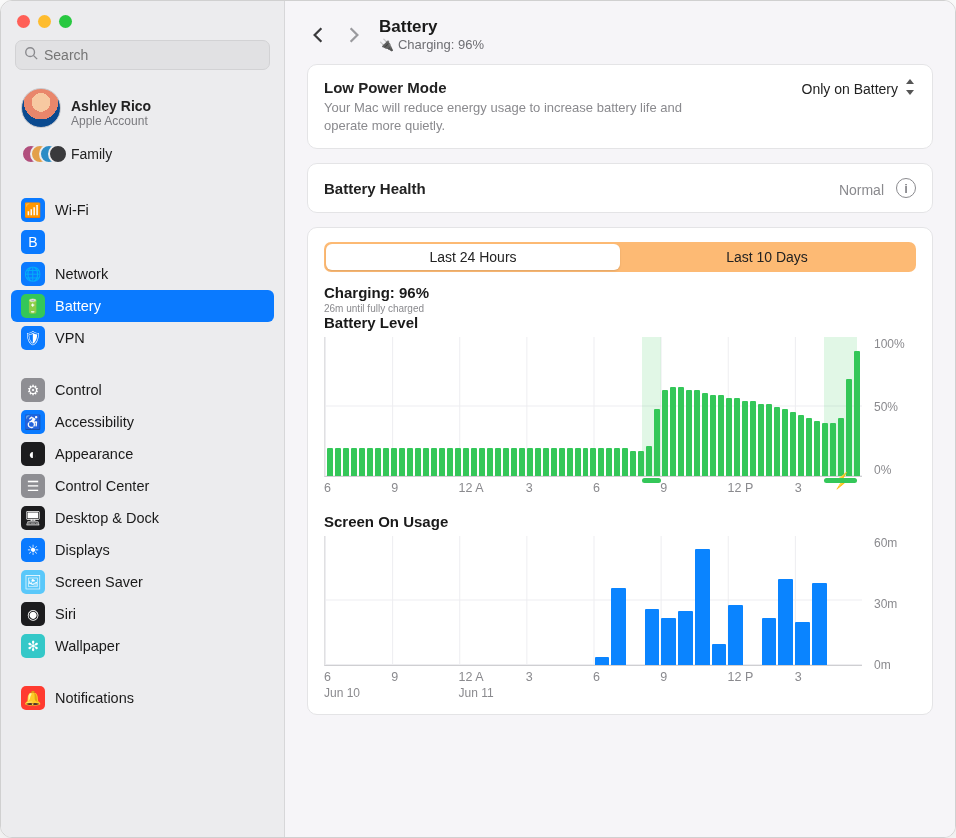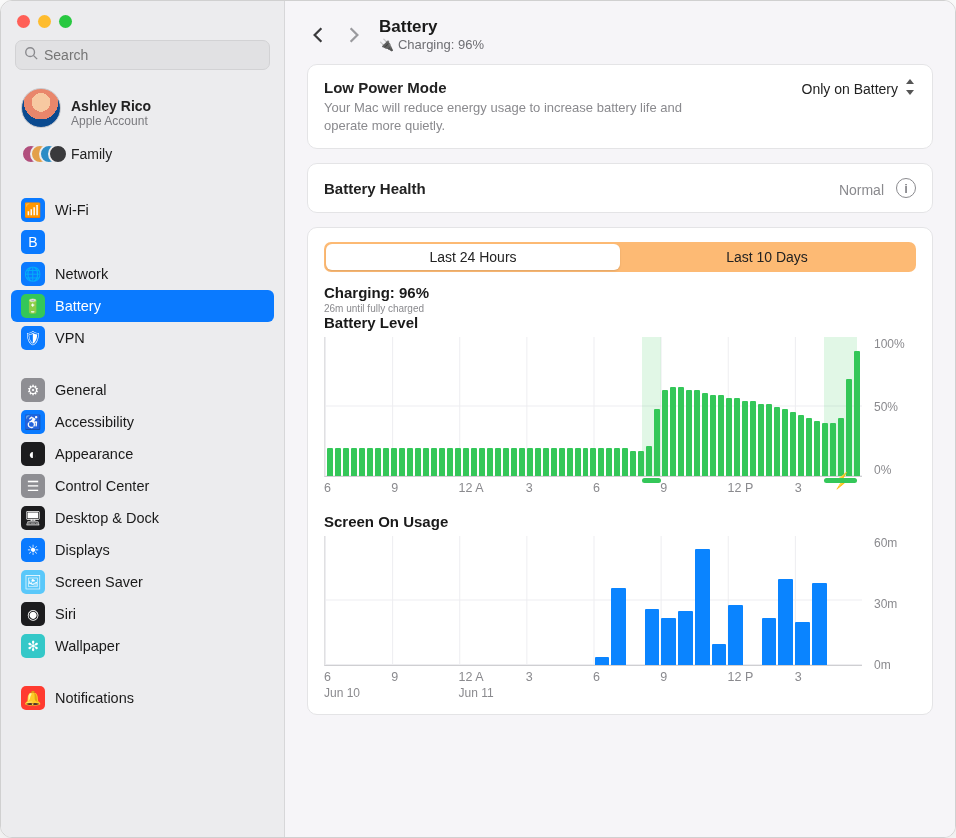--- a/index.html
+++ b/index.html
@@ -208,21 +208,21 @@
         </div>
         <div class="side-item">
           <div class="sicon" style="background: rgb(10, 122, 255);">🛡</div>
           <div class="lbl">VPN</div>
         </div>
       </div>
     <div class="sep"></div>
     <div class="side-group" id="sg2">
         <div class="side-item">
           <div class="sicon" style="background: rgb(142, 142, 147);">⚙</div>
-          <div class="lbl">General</div>
+          <div class="lbl">Control</div>
         </div>
         <div class="side-item">
           <div class="sicon" style="background: rgb(10, 122, 255);">♿</div>
           <div class="lbl">Accessibility</div>
         </div>
         <div class="side-item">
           <div class="sicon" style="background: rgb(28, 28, 30);">◐</div>
           <div class="lbl">Appearance</div>
         </div>
         <div class="side-item">

